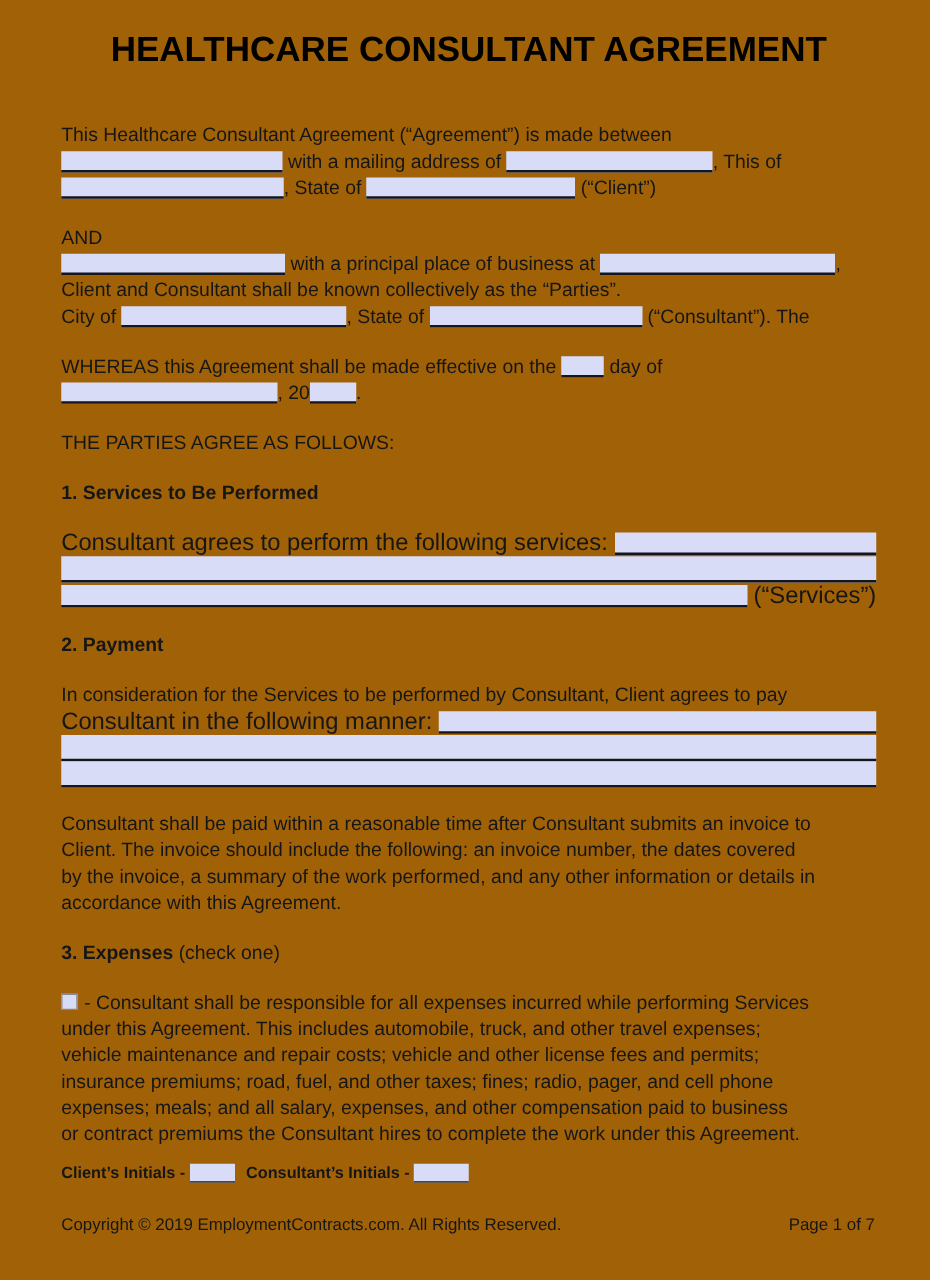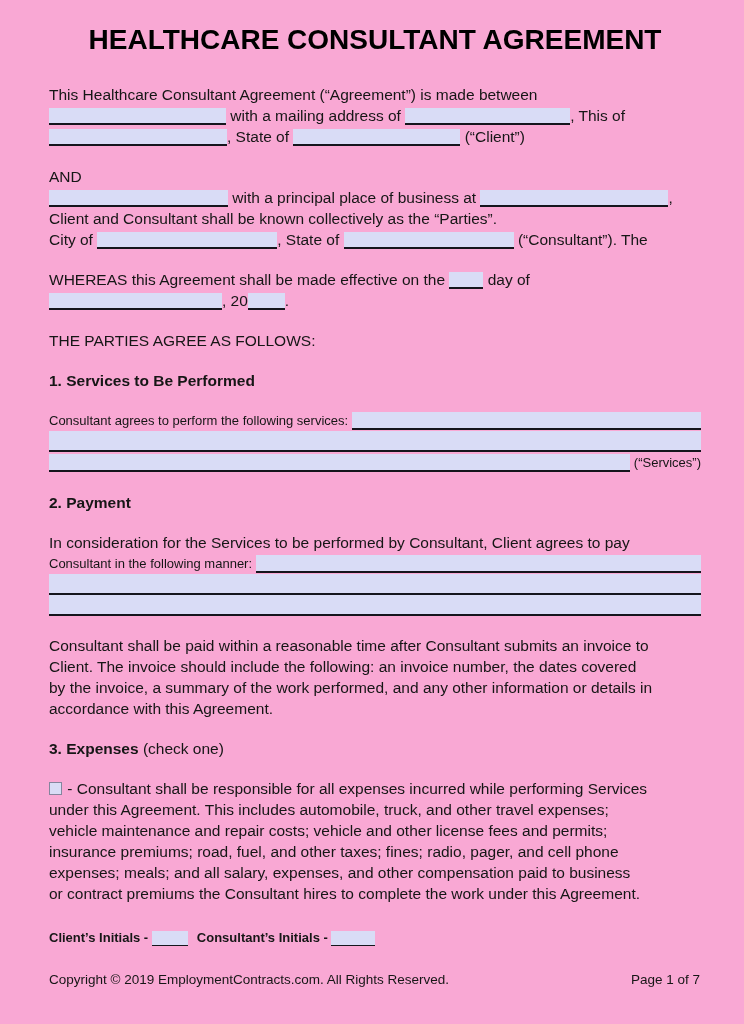--- a/index.html
+++ b/index.html
@@ -10,54 +10,54 @@
   html,body{background:#ffffff;}
   body{
     width:744px;height:1024px;
     font-family:"Liberation Sans","DejaVu Sans",sans-serif;
     color:#161616;
     overflow:hidden;
   }
   .page{
     position:relative;
     width:744px;height:1024px;
-    background:#f9a8d4;
+    background:#a16207;
     padding:24px 43px 0 49px;
   }
   .title{
     font-size:28px;
     font-weight:bold;
     line-height:32px;
     text-align:center;
     color:#000;
     letter-spacing:0px;
   }
   .block{margin-top:19px;}
-  .intro-block{margin-top:28px;}
+  .intro-block{margin-top:42px;}
   .line{
     font-size:15.5px;
     line-height:21px;
     white-space:pre;
   }
   .heading-bold{font-weight:bold;}
   .blank{
     display:inline-block;
     height:17px;
     background:var(--field-fill);
     border-bottom:2px solid var(--field-underline);
     vertical-align:-4px;
   }
   .w177{width:177px;} .w165{width:165px;} .w178{width:178px;} .w167{width:167px;}
   .w179{width:179px;} .w188{width:188px;} .w180{width:180px;} .w170{width:170px;}
   .w173{width:173px;} .w34{width:34px;} .w37{width:37px;}
   .line-flex{
     display:flex;
     align-items:flex-end;
     height:21px;
-    font-size:13px;
+    font-size:19px;
     line-height:21px;
     white-space:pre;
     justify-content:space-between;
   }
   .fill-blank{
     flex:1;
     height:18px;
     background:var(--field-fill);
     border-bottom:2px solid var(--field-underline);
     margin-bottom:1px;

